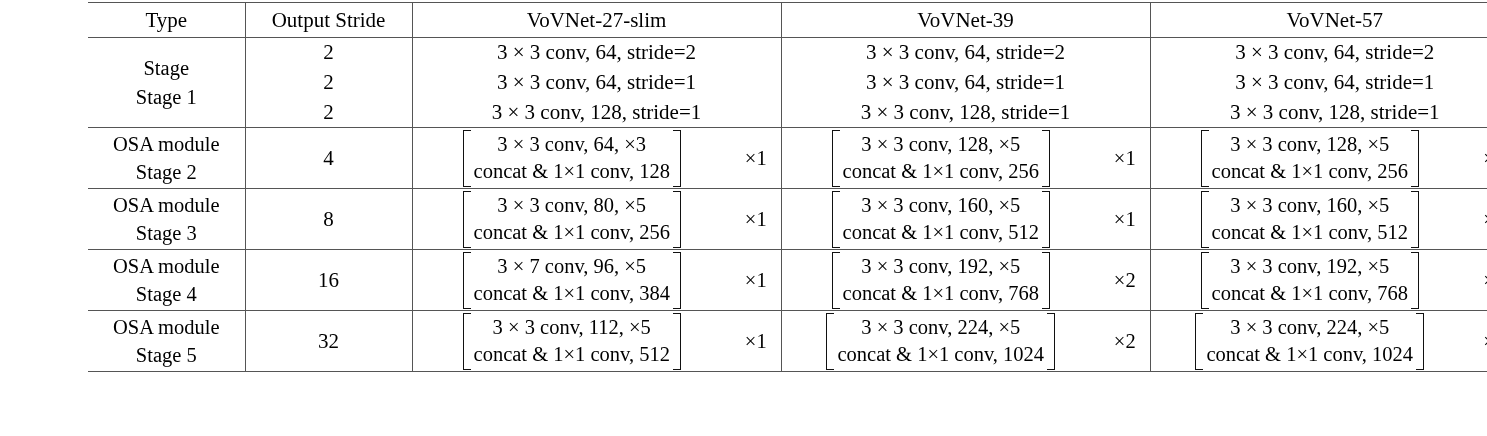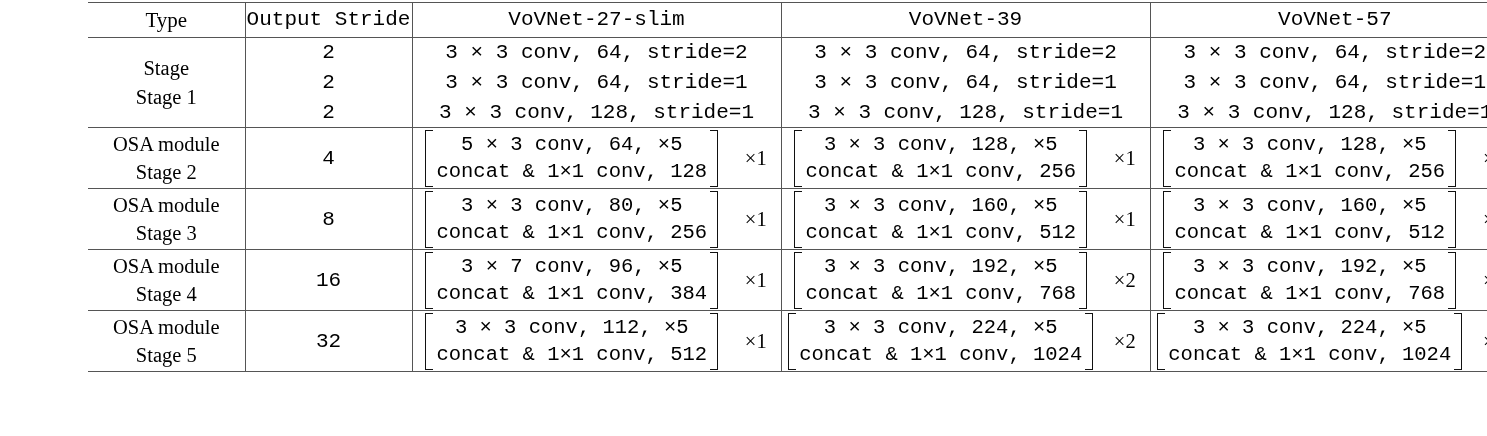--- a/index.html
+++ b/index.html
@@ -45,21 +45,21 @@
   }
 
   
   .rule-top    { border-top: 1.6px solid #555; }
   .rule-under-head-a { border-bottom: 1.4px solid #555; }
   .rule-under-head-b { border-top: 1.4px solid #111; }
   .rule-row    { border-top: 1.6px solid #555; }
   .rule-bottom { border-bottom: 1.6px solid #555; }
 
   
-  .vl { border-left: 1.1px solid #555; font-family: Liberation Mono, monospace; }
+  .vl { border-left: 1.1px solid #555; }
 
   
   .hdr {
     height: 34px;
     line-height: 34px;
     font-size: 21px;
   }
 
   
   .c-type   { width: 157px; }
@@ -193,21 +193,21 @@
         </tr>
 
         <tr class="osa-row">
           <td class="type-cell rule-row">
             <div>OSA module</div>
             <div>Stage 2</div>
           </td>
           <td class="os-cell rule-row vl">4</td>
           <td class="rule-row vl">
             <span class="bracket-box">
-              <span class="bl">5 × 3 conv, 64, ×5</span>
+              <span class="bl">3 × 3 conv, 64, ×3</span>
               <span class="bl">concat &amp; 1×1 conv, 128</span>
             </span>
           </td>
           <td class="rule-row mult-cell">×1</td>
           <td class="rule-row vl">
             <span class="bracket-box">
               <span class="bl">3 × 3 conv, 128, ×5</span>
               <span class="bl">concat &amp; 1×1 conv, 256</span>
             </span>
           </td>

